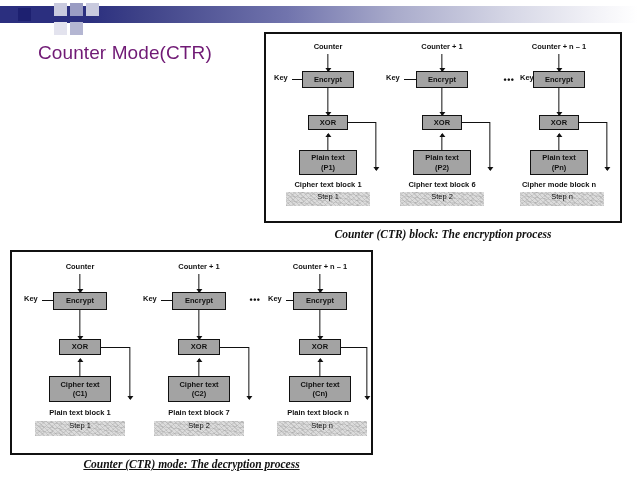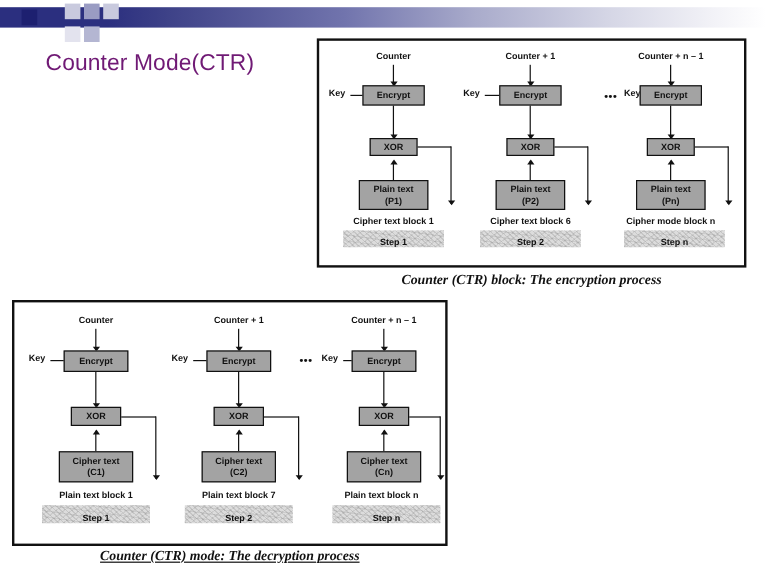--- a/index.html
+++ b/index.html
@@ -85,22 +85,22 @@
   }
 
   
   .step{
     position:absolute;transform:translateX(-50%);
     background:
       repeating-linear-gradient(42deg, rgba(120,120,120,.22) 0 1px, rgba(255,255,255,0) 1px 3px),
       repeating-linear-gradient(-38deg, rgba(140,140,140,.20) 0 1px, rgba(255,255,255,0) 1px 4px),
       repeating-linear-gradient(8deg, rgba(100,100,100,.14) 0 1px, rgba(255,255,255,0) 1px 5px),
       #dcdcdc;
-    display:flex;align-items:flex-end;justify-content:center;
-    font-size:7.5px;font-weight:bold;color:#111;
+    display:flex;align-items:flex-start;justify-content:center;
+    font-size:7.5px;font-weight:normal;color:#111;
   }
   .step span{background:transparent;padding:0 4px;}
 
   .dots{
     position:absolute;font-size:9px;font-weight:bold;color:#111;letter-spacing:.5px;
     transform:translate(-50%,-50%);
   }
 </style>
 </head>
 <body>

